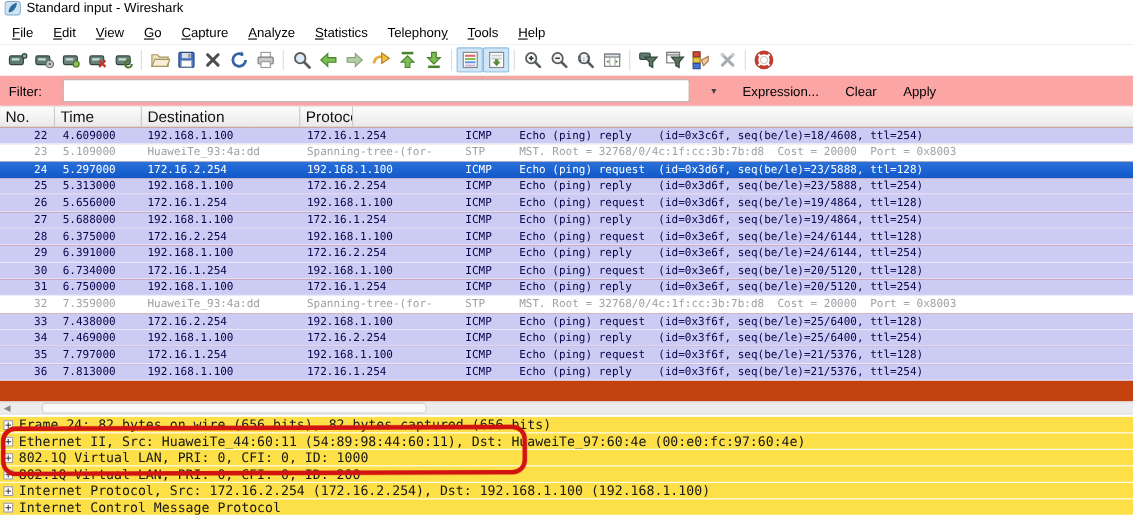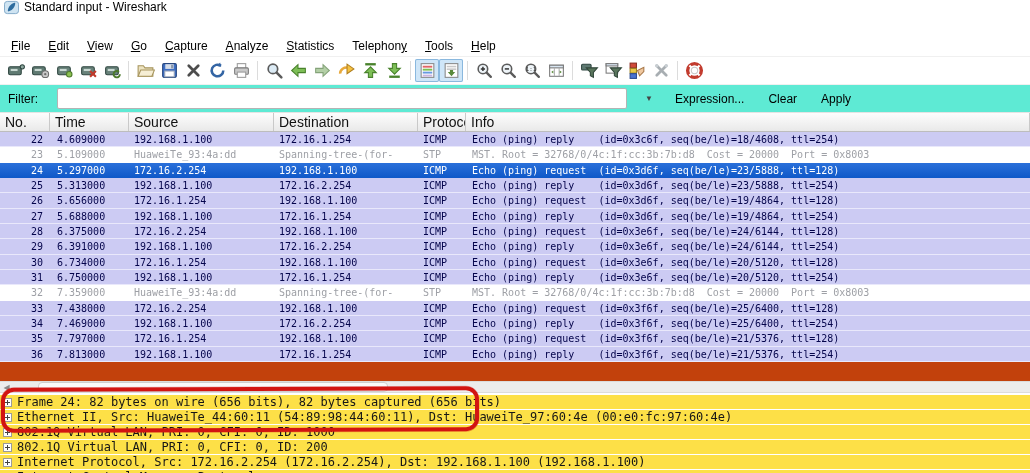--- a/index.html
+++ b/index.html
@@ -5,33 +5,33 @@
   html,body{margin:0;padding:0;background:#fff;}
   #app{position:relative;width:1030px;height:473px;background:#fff;overflow:hidden;
        font-family:"Liberation Sans",sans-serif;color:#1a1a1a;}
 
   
   .titlebar{height:20px;display:flex;gap:5px;padding-left:4px;background:#fff;}
   .titlebar .title{font-size:12px;color:#000;}
 
   
   .menubar{height:20px;display:flex;align-items:center;padding-left:2px;background:#fff;
-           border-bottom:1px solid #f0f0f0;font-size:12px;margin-top:16px;}
+           border-bottom:1px solid #f0f0f0;font-size:12px;}
   .menu-item{padding:2px 9px;color:#000;cursor:default;}
   .menu-item u{text-decoration:underline;}
 
   
   .toolbar{height:27px;display:flex;align-items:center;padding-left:4px;background:#fff;
            border-bottom:1px solid #f0f0f0;}
   .tbtn{width:24px;height:23px;display:flex;align-items:center;justify-content:center;border-radius:2px;}
   .tbtn.active{background:#cfe6f8;box-shadow:inset 0 0 0 1px #8ab8de;}
   .tsep{width:1px;height:19px;background:#dcdcdc;margin:0 4px;}
 
   
-  .filterbar{height:27px;display:flex;align-items:center;background:#5eead4;
+  .filterbar{height:27px;display:flex;align-items:center;background:#fca5a5;
              border-bottom:1px solid #e4e4e4;font-size:12px;gap:12px;}
   .filter-label{margin:0 7px 0 8px;color:#000;}
   .filter-input{width:560px;height:19px;border:1px solid #b4b4b4;border-radius:2px;
                 font-size:12px;padding:0 4px;outline:none;background:#fff;}
   .drop-arrow{width:16px;height:19px;display:flex;align-items:center;justify-content:center;
               color:#444;font-size:8px;margin-left:2px;}
   .flat-btn{background:none;border:none;font-size:12px;font-family:inherit;color:#000;
             padding:2px 6px;cursor:default;}
 
   
@@ -322,24 +322,22 @@
     <input class="filter-input" type="text" value="" style="">
     <span class="drop-arrow">▼</span>
     <button class="flat-btn">Expression...</button>
     <button class="flat-btn">Clear</button>
     <button class="flat-btn">Apply</button>
   </div>
 
   <div class="pheader">
     <span class="hcell c-no">No.</span>
     <span class="hcell c-time">Time</span>
-    <span class="hcell c-src">Source</span>
     <span class="hcell c-dst">Destination</span>
     <span class="hcell c-proto">Protocol</span>
-    <span class="hcell c-info">Info</span>
   </div>
 
   <div class="plist">
 
       <div class="prow v-icmp">
         <span class="cell c-no">22</span>
         <span class="cell c-time">4.609000</span>
         <span class="cell c-src">192.168.1.100</span>
         <span class="cell c-dst">172.16.1.254</span>
         <span class="cell c-proto">ICMP</span>

